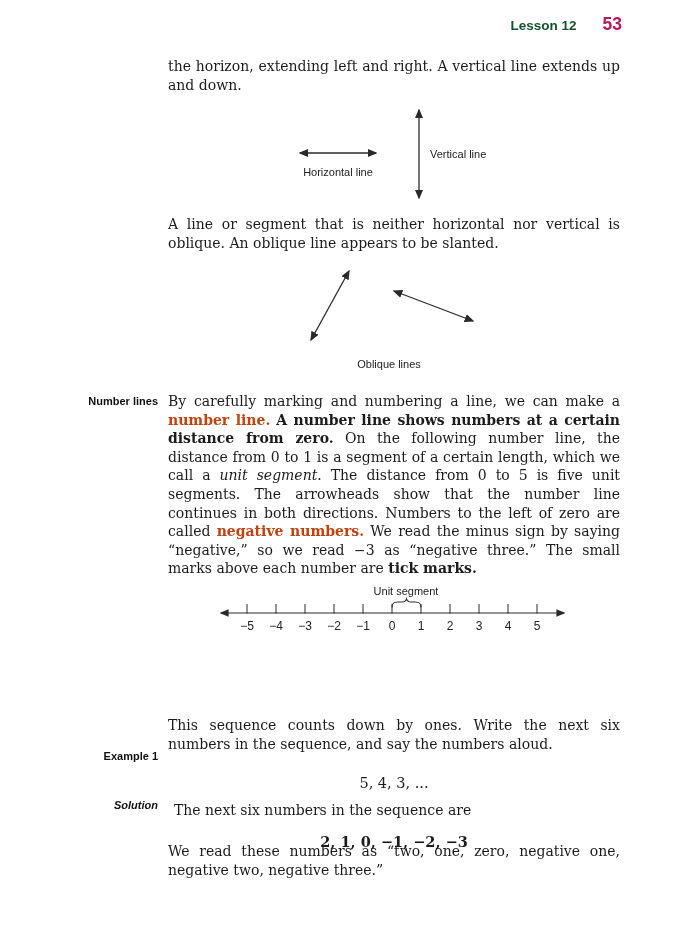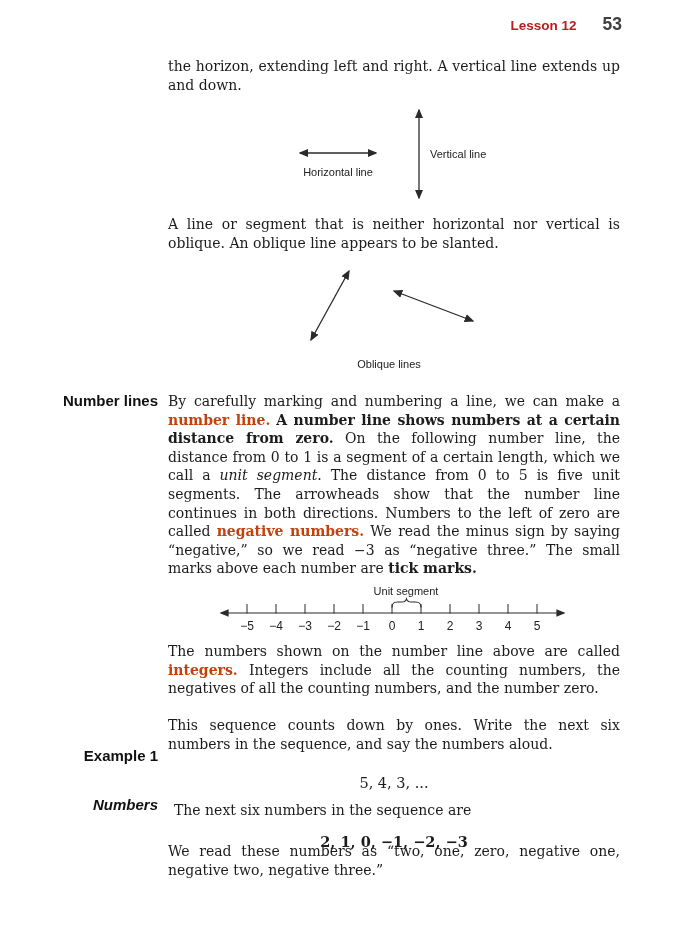--- a/index.html
+++ b/index.html
@@ -11,41 +11,41 @@
     font-family:"DejaVu Serif", serif;
     color:#1c1c1c;
     overflow:hidden;
   }
   
   .hdr{
     position:absolute;top:14px;right:53px;
     display:flex;align-items:baseline;gap:26px;
     font-family:"Liberation Sans", sans-serif;
   }
-  .hdr .lesson{font-size:13.5px;font-weight:bold;color:#b91c1c;}
-  .hdr .pagenum{font-size:17.5px;font-weight:bold;color:#404040;}
+  .hdr .lesson{font-size:13.5px;font-weight:bold;color:#14532d;}
+  .hdr .pagenum{font-size:17.5px;font-weight:bold;color:#be185d;}
   
   .para{
     position:absolute;left:168px;width:452px;
     font-size:14px;line-height:18.6px;
     text-align:justify;
   }
   .center-line{
     position:absolute;left:168px;width:452px;
     font-size:14.5px;text-align:center;margin-top:16px;
   }
   .answer{font-weight:bold;}
   .sb{font-weight:bold;}
   .si{font-style:italic;}
   .sg{font-weight:bold;color:#c2410c;}
   
   .mhead{
     position:absolute;
     font-family:"Liberation Sans", sans-serif;
-    font-size:15px;font-weight:bold;color:#111;
+    font-size:11px;font-weight:bold;color:#111;
     text-align:right;line-height:18.6px;
   }
   .mhead.numberlines{left:58px;width:100px;top:392px;}
   .mhead.example{left:28px;width:130px;top:747px;font-weight:600;}
   .mhead.solution{left:28px;width:130px;top:796px;font-weight:600;font-style:italic;}
   
   .fig{position:absolute;}
   .fig svg{display:block;}
   .dline{stroke:#2a2a2a;stroke-width:1.3;fill:none;}
   .dlabel{
@@ -134,24 +134,23 @@
           <line x1="274" y1="22" x2="274" y2="31.5" class="nl-tick"></line>
           <text x="274" y="48" class="nl-num">3</text>
           <line x1="303" y1="22" x2="303" y2="31.5" class="nl-tick"></line>
           <text x="303" y="48" class="nl-num">4</text>
           <line x1="332" y1="22" x2="332" y2="31.5" class="nl-tick"></line>
           <text x="332" y="48" class="nl-num">5</text>
         </g>
     </svg>
   </div>
 
-  <p class="para" style="top:642px;margin:0;"><span>The numbers shown on the number line above are called </span><span class="sg">integers.</span><span> Integers include all the counting numbers, the negatives of all the counting numbers, and the number zero.</span></p>
 
   <div class="mhead example">Example 1</div>
   <p class="para" style="top:716px;margin:0;">This sequence counts down by ones. Write the next six numbers in the sequence, and say the numbers aloud.</p>
   <div class="center-line" style="top:759px;">5, 4, 3, ...</div>
 
-  <div class="mhead solution">Numbers</div>
+  <div class="mhead solution">Solution</div>
   <p class="para" style="top:795px;margin:6px;">The next six numbers in the sequence are</p>
   <div class="center-line answer" style="top:817px;">2, 1, 0, −1, −2, −3</div>
   <p class="para" style="top:842px;margin:0;">We read these numbers as “two, one, zero, negative one, negative two, negative three.”</p>
 
 </div>
 
 </body></html>

